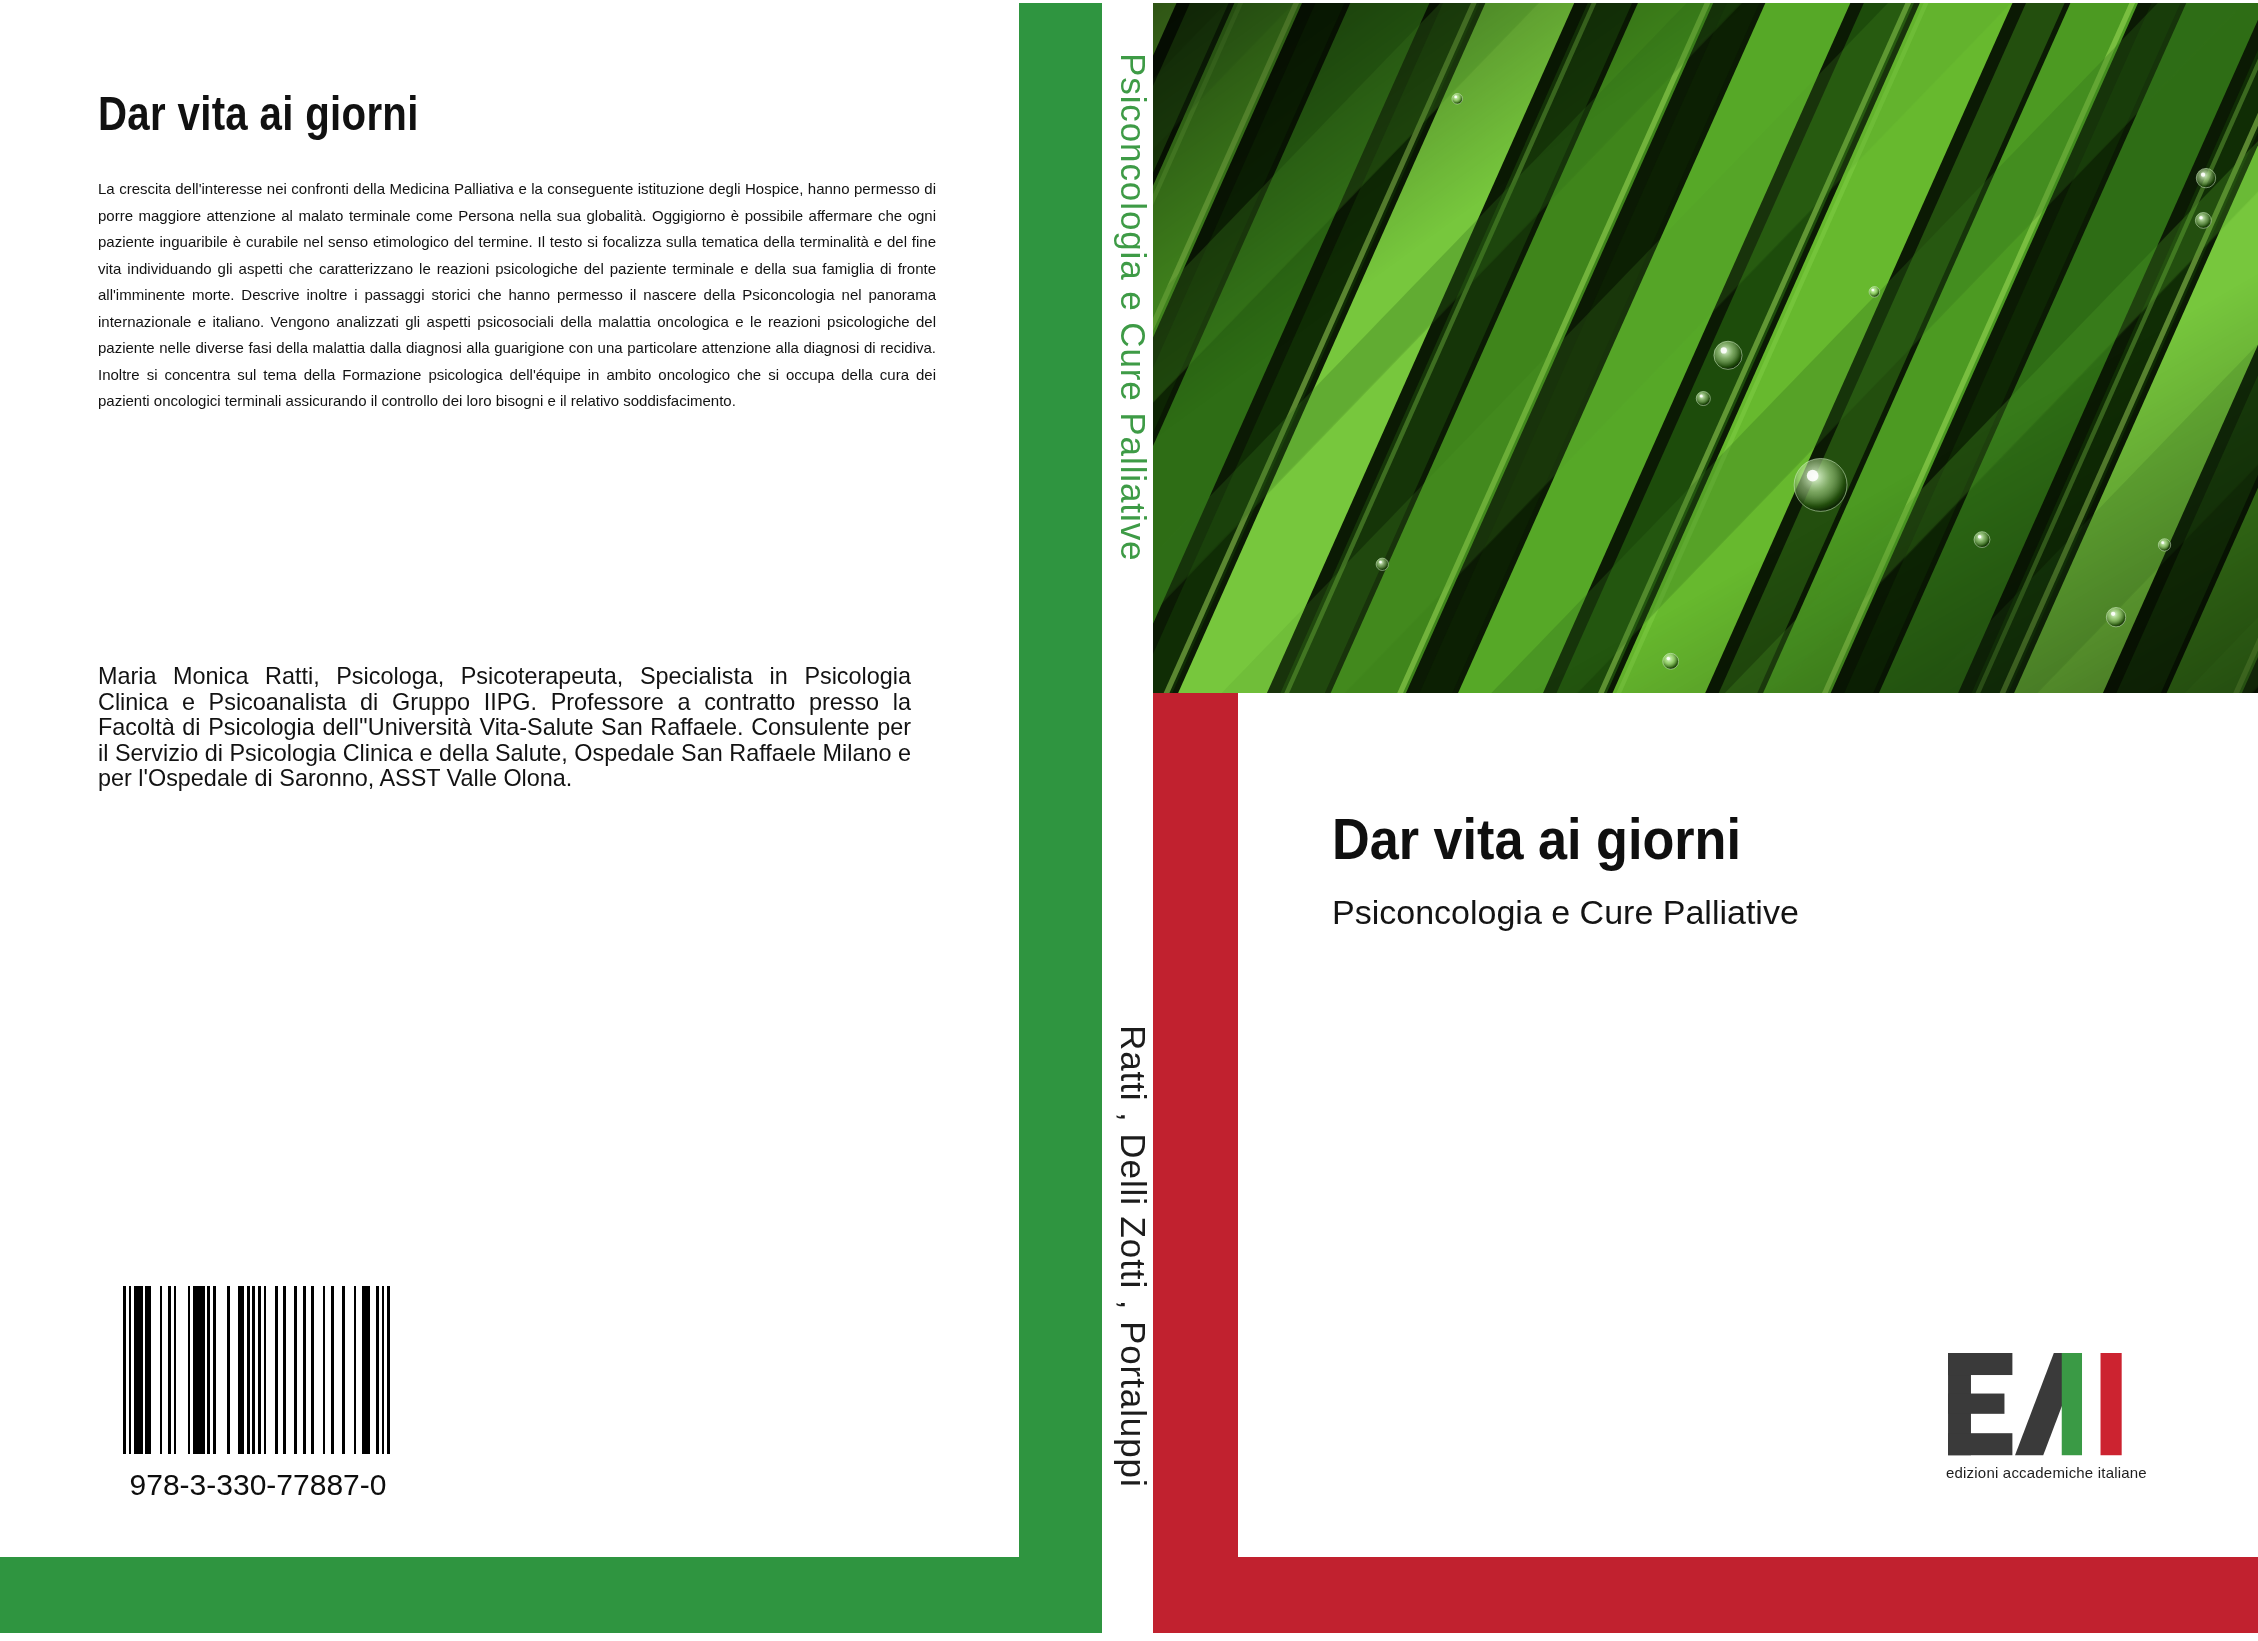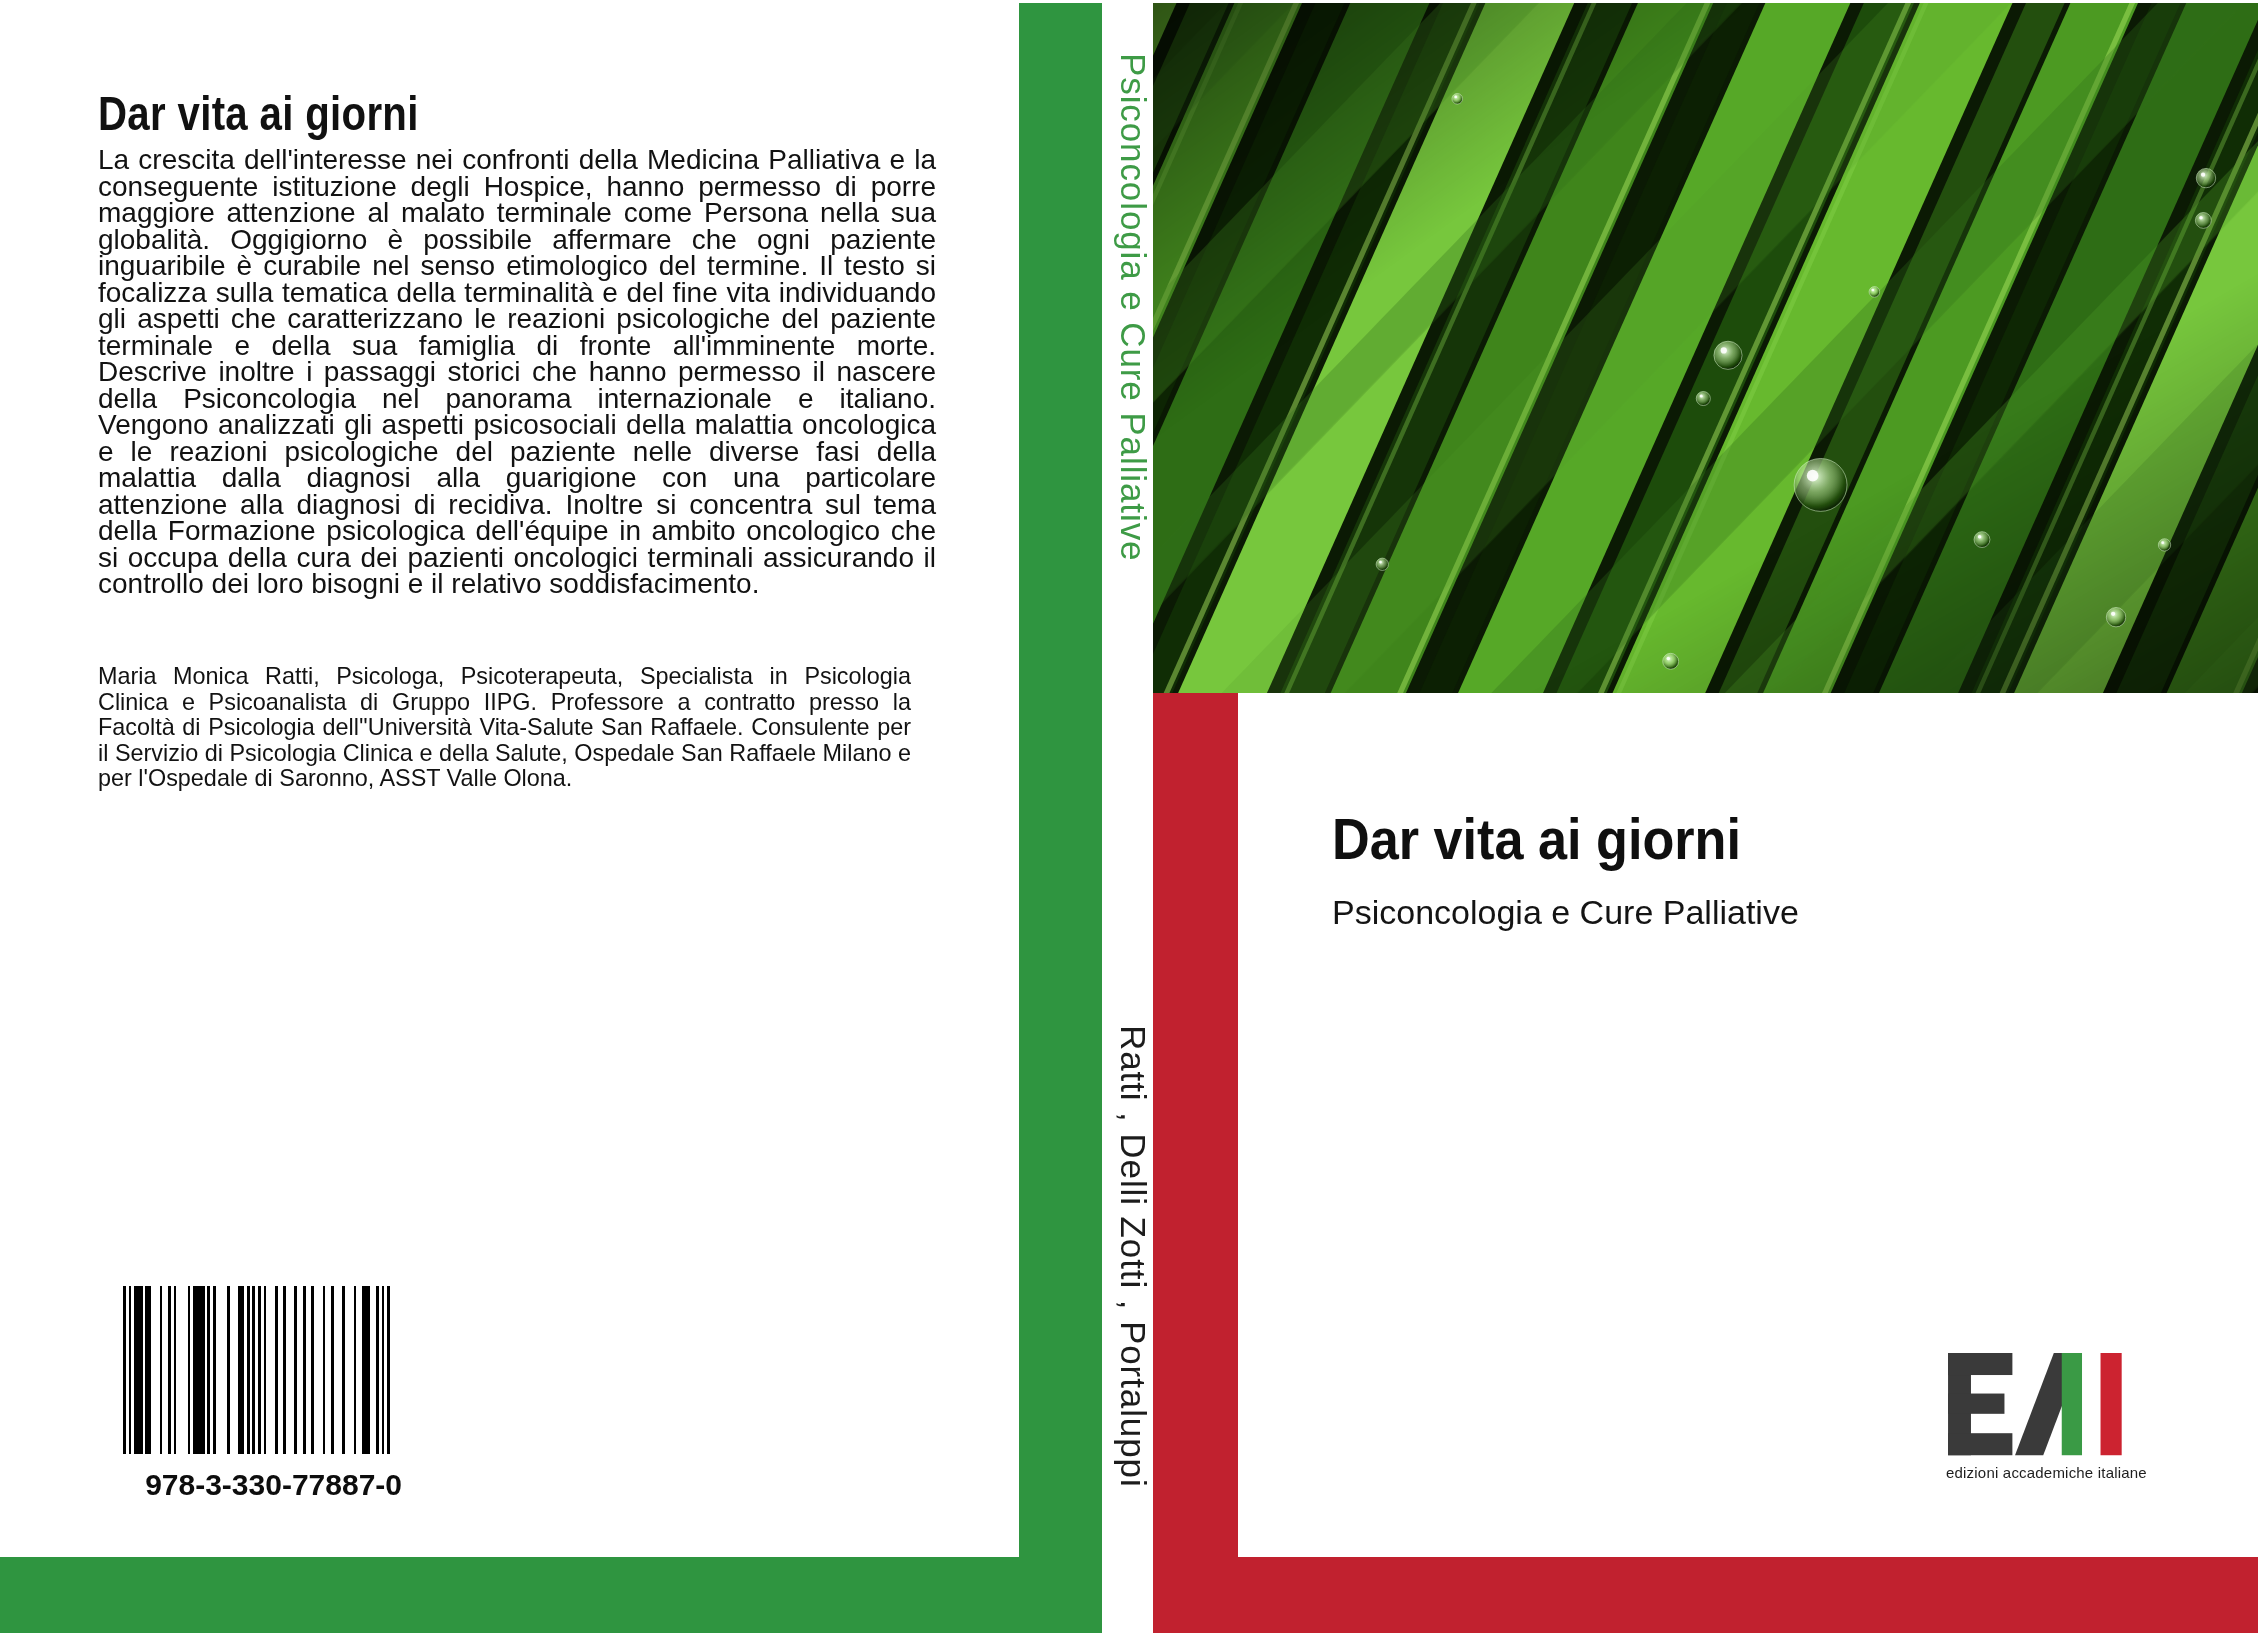--- a/index.html
+++ b/index.html
@@ -12,37 +12,37 @@
     color:#1a1a1a;
   }
   
   .back-title{
     position:absolute;left:98px;top:85px;
     font-size:49px;font-weight:bold;color:#111;
     transform:scaleX(.82);transform-origin:0 50%;
     white-space:nowrap;letter-spacing:0.4px;
   }
   .back-desc{
-    position:absolute;left:98px;top:147px;width:838px;
-    font-size:28px;line-height:26.5px;
+    position:absolute;left:98px;top:176px;width:838px;
+    font-size:15px;line-height:26.5px;
     text-align:justify;color:#121212;
   }
   .back-bio{
     position:absolute;left:98px;top:664px;width:813px;
     font-size:23.4px;line-height:25.6px;
     text-align:justify;color:#121212;
   }
   .barcode{
     position:absolute;left:123px;top:1286px;width:270px;height:168px;
     background:#fff;font-size:0;line-height:0;white-space:nowrap;
   }
   .barcode span{display:inline-block;height:168px;vertical-align:top;}
   .isbn{
     position:absolute;left:114px;top:1468px;width:288px;
-    text-align:right;font-size:30px;font-weight:bold;color:#0d0d0d;
+    text-align:center;font-size:30px;font-weight:normal;color:#0d0d0d;
     letter-spacing:0;
   }
   
   .green-vbar{position:absolute;left:1019px;top:2.6px;width:83px;height:1630px;}
   .green-hbar{position:absolute;left:0;top:1557px;width:1102px;height:76px;}
   .spine-title{
     position:absolute;left:1102px;top:53px;width:51px;
     writing-mode:vertical-rl;
     font-size:35px;letter-spacing:0.9px;white-space:nowrap;
     text-align:left;

